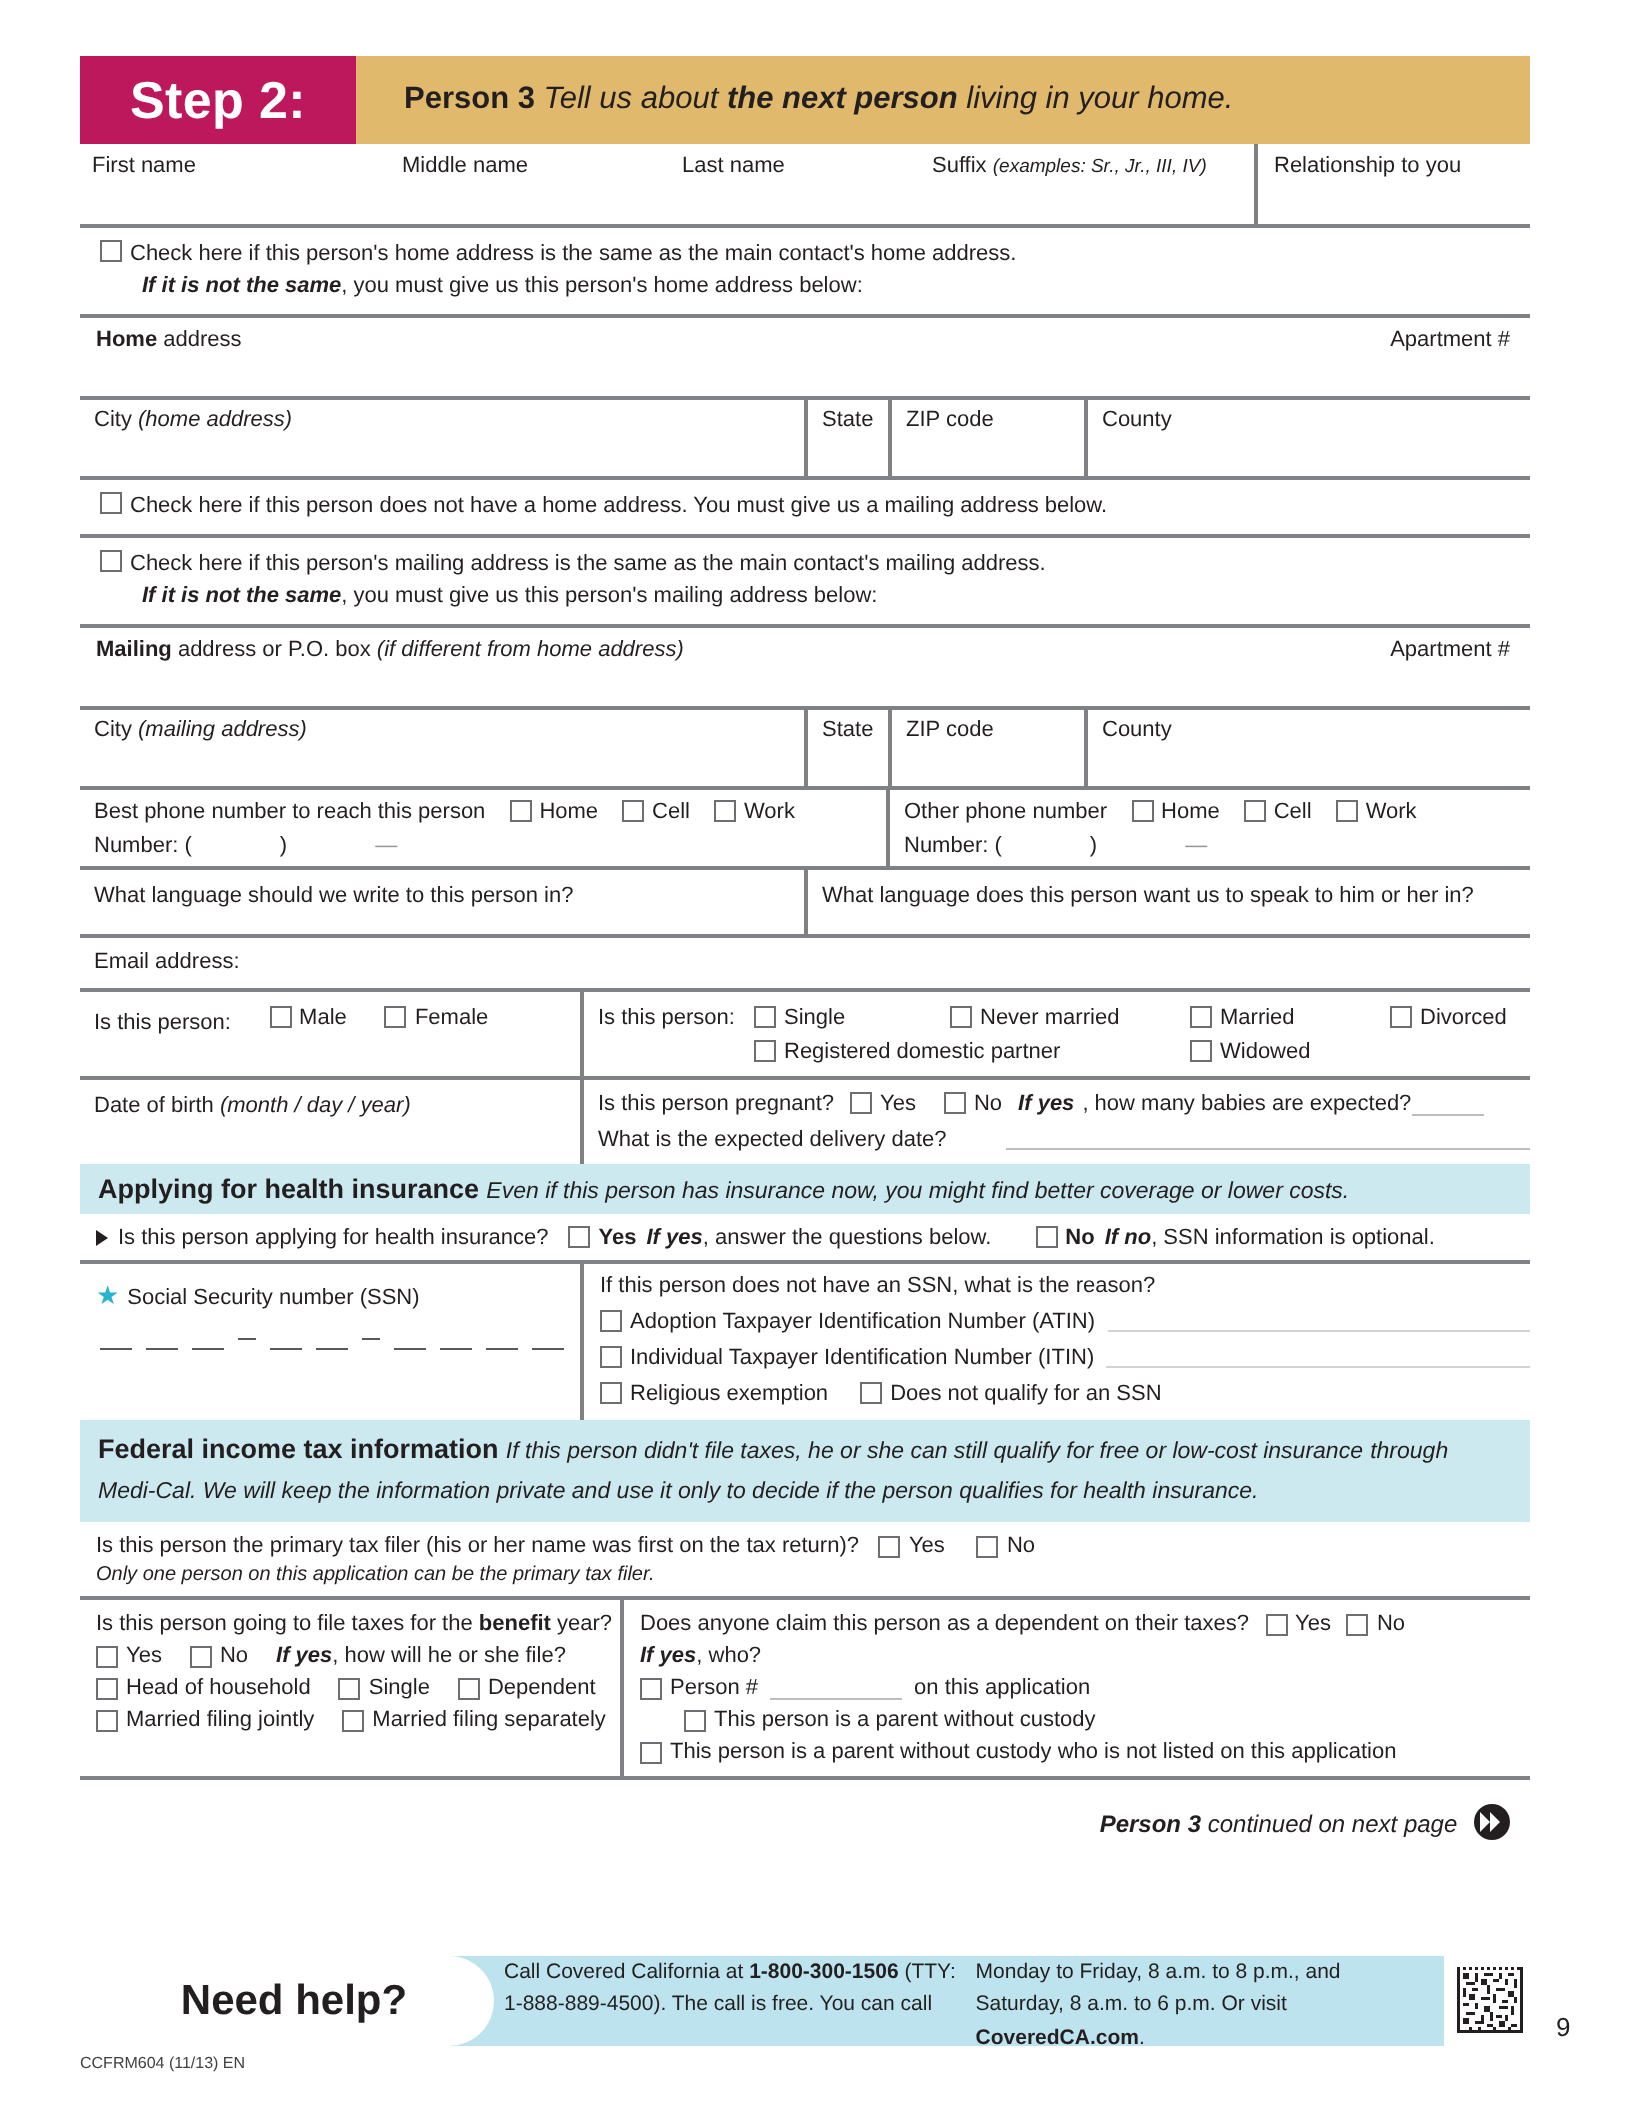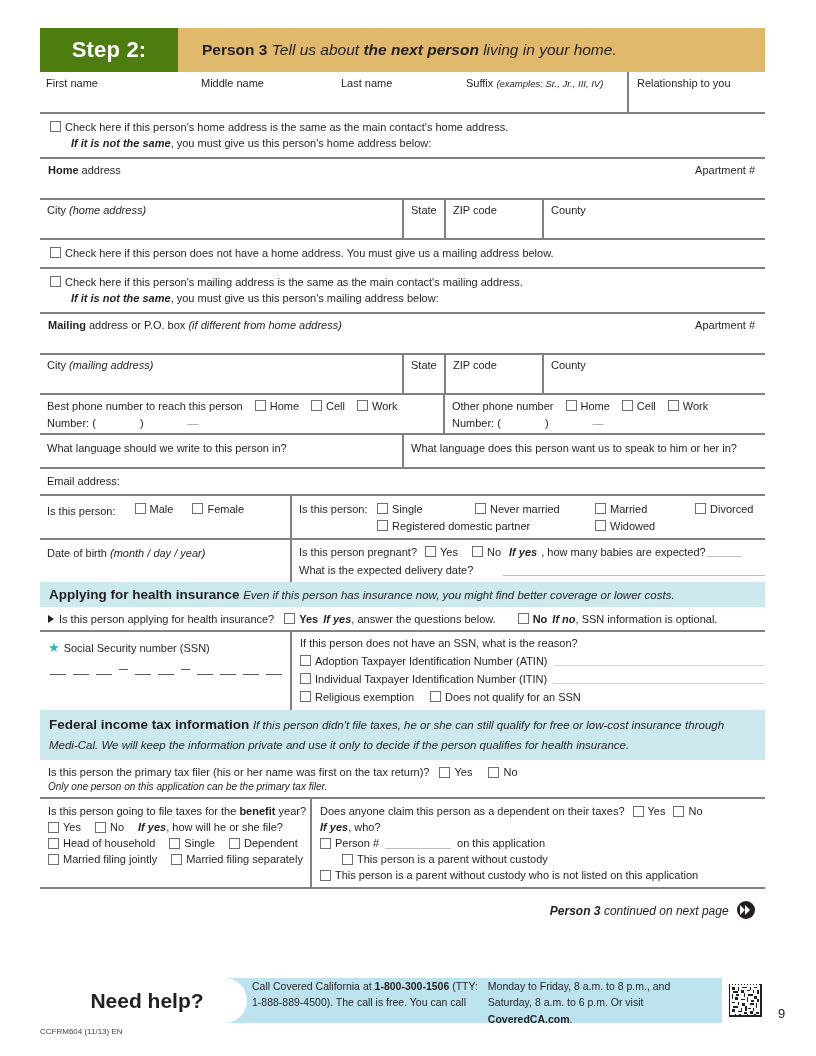--- a/index.html
+++ b/index.html
@@ -13,23 +13,23 @@
     -webkit-font-smoothing:antialiased;
   }
   .page { position:relative; width:816px; height:1056px; }
 
   
   .sheet { position:absolute; left:40px; top:28px; width:725px; }
 
   
   .band { display:flex; height:44px; }
   .band-step {
-    width:138px; background:#4d7c0f; color:#ffffff;
+    width:138px; background:#be185d; color:#ffffff;
     display:flex; align-items:center; justify-content:center;
-    font-size:22px; font-weight:bold; letter-spacing:.2px;
+    font-size:26px; font-weight:bold; letter-spacing:.2px;
   }
   .band-title {
     flex:1; background:#e0b96c; color:#231f20;
     display:flex; align-items:center; padding-left:24px;
     font-size:15.5px;
   }
   .band-title b { font-weight:bold; }
   .band-title i { font-style:italic; }
   .band-title .bi { font-style:italic; font-weight:bold; }
 
@@ -99,23 +99,23 @@
   .mopt { display:inline-flex; align-items:center; }
   .m1 { width:98px; } .m2 { width:120px; } .m3 { width:100px; }
   .mrow2 { padding-top:5px; padding-left:78px; display:flex; }
   .mrow2 .mo1 { width:218px; }
 
   
   .dobgrid { display:flex; }
   .db-l { width:250px; padding:7px 0 10px 7px; }
   .db-r { flex:1; border-left:2px solid #808184; padding:6px 0 6px 7px; }
   .db-l i { font-style:italic; }
-  .preg1 { white-space:nowrap; display:flex; align-items:flex-start; }
+  .preg1 { white-space:nowrap; display:flex; align-items:flex-end; }
   .preg1 .bi { font-style:italic; font-weight:bold; margin:0 4px 0 8px; }
-  .preg2 { padding-top:6px; display:flex; align-items:flex-end;gap:24px; }
+  .preg2 { padding-top:6px; display:flex; align-items:flex-start;gap:24px; }
 
   
   .secbar { background:#cce9f0; padding:5px 9px 5px 9px; font-size:13px; }
   .secbar .t { font-weight:bold; font-size:13.5px; }
   .secbar .d { font-style:italic; font-size:11.5px; }
   .secbar.tall { line-height:1.5; padding:5px 9px 6px 9px; }
 
   .applyrow { padding:6px 0 5px 8px; display:flex; align-items:center; white-space:nowrap; font-size:11px; }
   .tri { display:inline-block; width:0; height:0; border-left:6px solid #231f20;
          border-top:4px solid transparent; border-bottom:4px solid transparent; margin-right:5px; }

